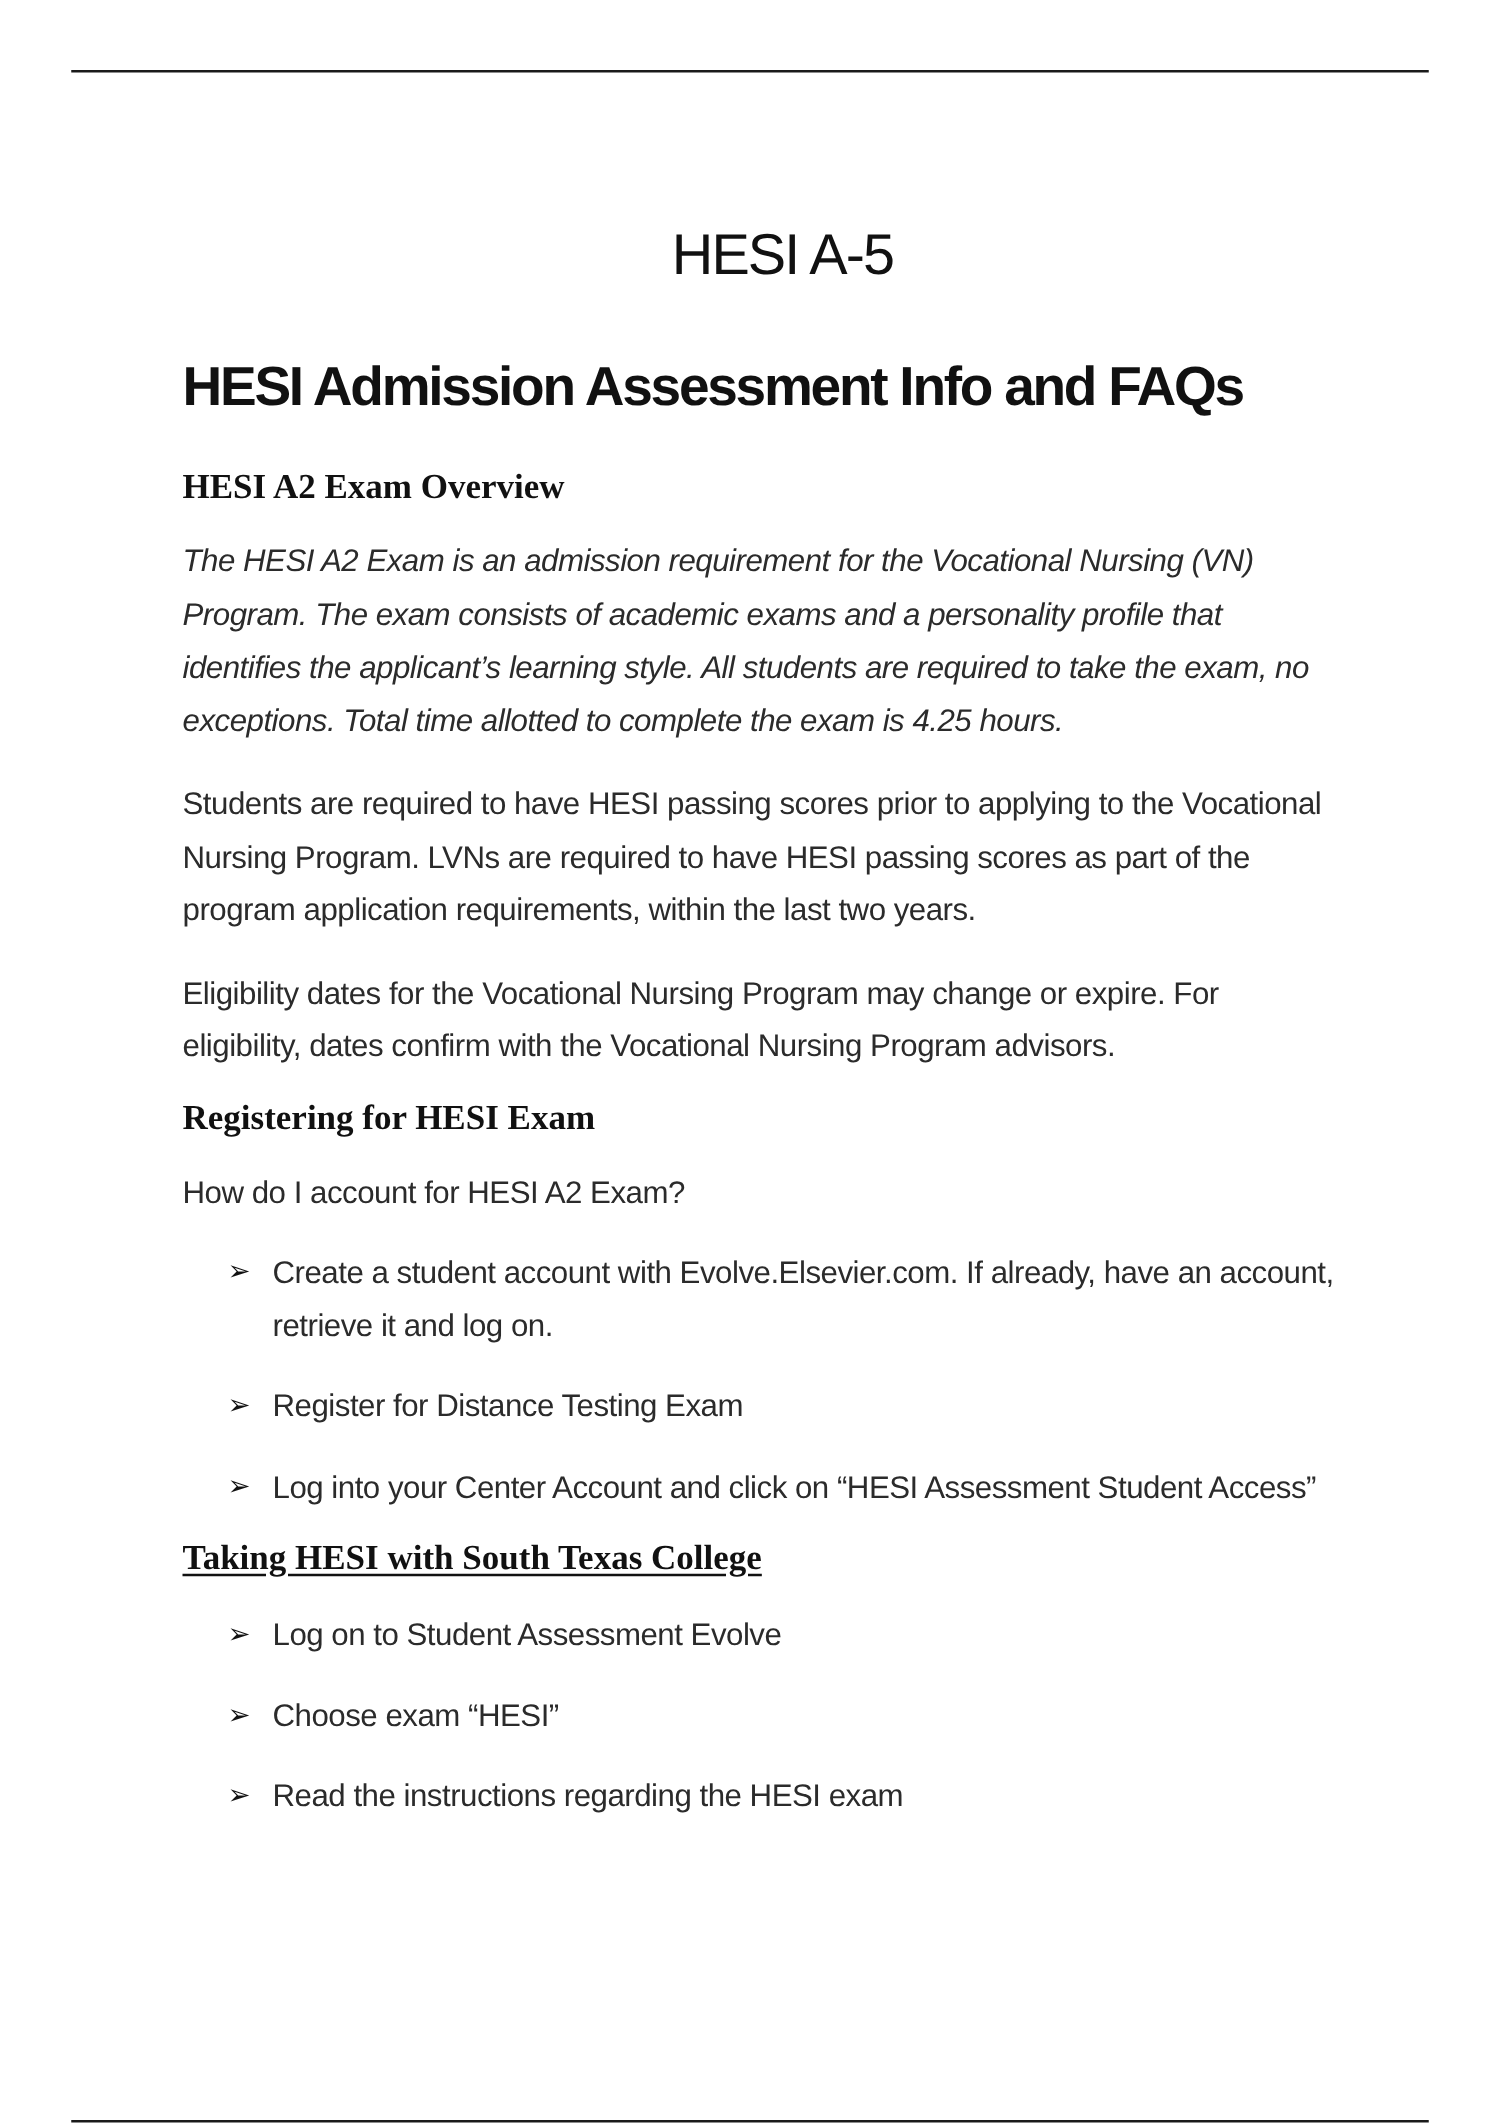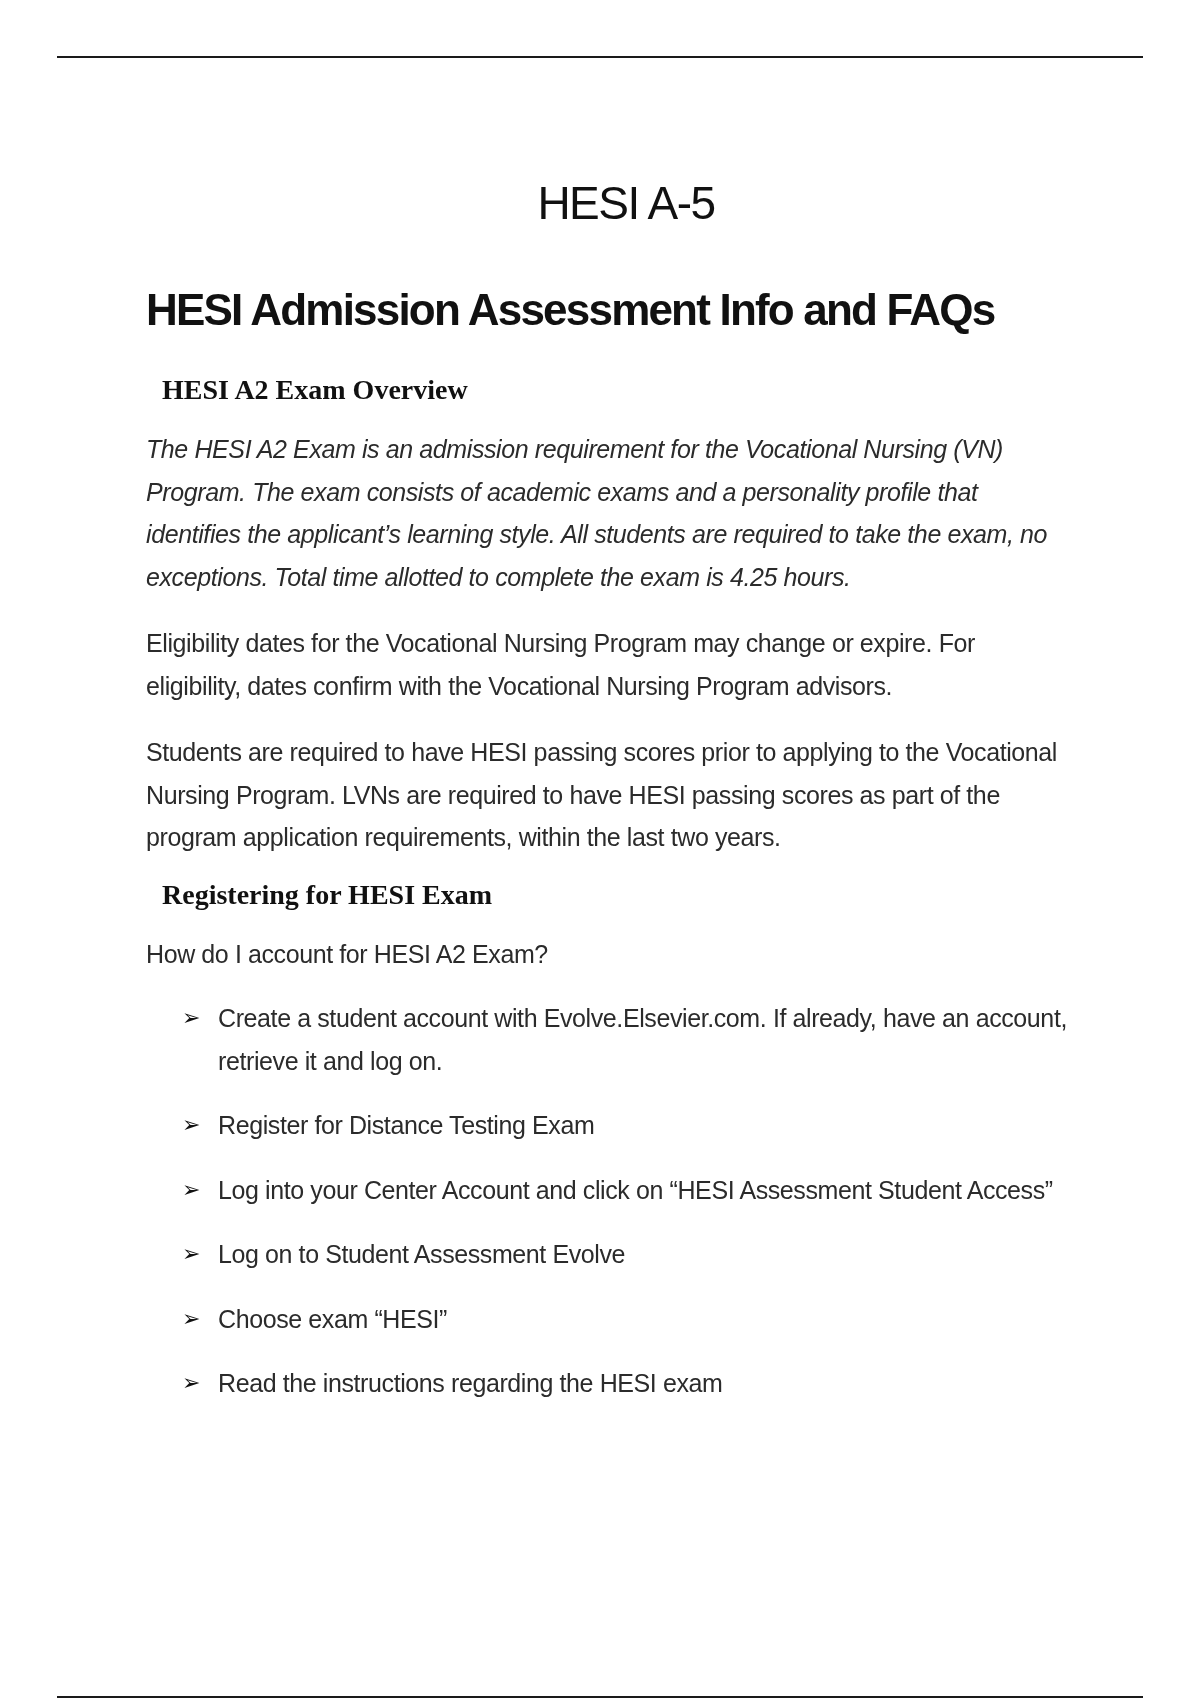--- a/index.html
+++ b/index.html
@@ -46,21 +46,21 @@
       color: #111;
       margin: 44px 0 0 0;
       font-weight: bold;
       line-height: 60px;
     }
     .section-heading {
       font-family: "Liberation Serif", "DejaVu Serif", serif;
       font-weight: bold;
       font-size: 28px;
       color: #111;
-      margin: 16px;
+      margin: 0;
       line-height: 36px;
     }
     .underlined { text-decoration: underline; text-underline-offset: 4px; }
     .para {
       font-family: "Liberation Sans", "DejaVu Sans", sans-serif;
       font-size: 25px;
       line-height: 42.5px;
       letter-spacing: -0.4px;
       margin: 0;
       color: #2b2b2b;
@@ -93,22 +93,22 @@
 
 <div class="rule rule-top"></div>
 
 <div class="page">
   <h1 class="doc-title">HESI A-5</h1>
   <h2 class="doc-subtitle">HESI Admission Assessment Info and FAQs</h2>
 
   <section>
     <h3 class="section-heading" style="margin-top:32px;">HESI A2 Exam Overview</h3>
     <p class="para" style="margin-top:20px;font-style:italic;">The HESI A2 Exam is an admission requirement for the Vocational Nursing (VN) Program. The exam consists of academic exams and a personality profile that identifies the applicant’s learning style. All students are required to take the exam, no exceptions. Total time allotted to complete the exam is 4.25 hours.</p>
+    <p class="para" style="margin-top:24px;">Students are required to have HESI passing scores prior to applying to the Vocational Nursing Program.  LVNs are required to have HESI passing scores as part of the program application requirements, within the last two years.</p>
     <p class="para" style="margin-top:24px;">Eligibility dates for the Vocational Nursing Program may change or expire.  For eligibility, dates confirm with the Vocational Nursing Program advisors.</p>
-    <p class="para" style="margin-top:24px;">Students are required to have HESI passing scores prior to applying to the Vocational Nursing Program.  LVNs are required to have HESI passing scores as part of the program application requirements, within the last two years.</p>
   </section>
 
   <section>
     <h3 class="section-heading" style="margin-top:18px;">Registering for HESI Exam</h3>
     <p class="para" style="margin-top:20px;">How do I account for HESI A2 Exam?</p>
     <ul class="bullets">
       <li class="bullet" style="margin-top:22px;">
         <span class="bullet-icon">➢</span>
         <span>Create a student account with Evolve.Elsevier.com. If already, have an account, retrieve it and log on.</span>
       </li>
@@ -117,20 +117,21 @@
         <span>Register for Distance Testing Exam</span>
       </li>
       <li class="bullet" style="margin-top:22px;">
         <span class="bullet-icon">➢</span>
         <span>Log into your Center Account and click on “HESI Assessment Student Access”</span>
       </li>
     </ul>
   </section>
 
   <section>
+    <h3 class="section-heading underlined" style="margin-top:18px;">Taking HESI with South Texas College</h3>
     <ul class="bullets">
       <li class="bullet" style="margin-top:22px;">
         <span class="bullet-icon">➢</span>
         <span>Log on to Student Assessment Evolve</span>
       </li>
       <li class="bullet" style="margin-top:22px;">
         <span class="bullet-icon">➢</span>
         <span>Choose exam “HESI”</span>
       </li>
       <li class="bullet" style="margin-top:22px;">

